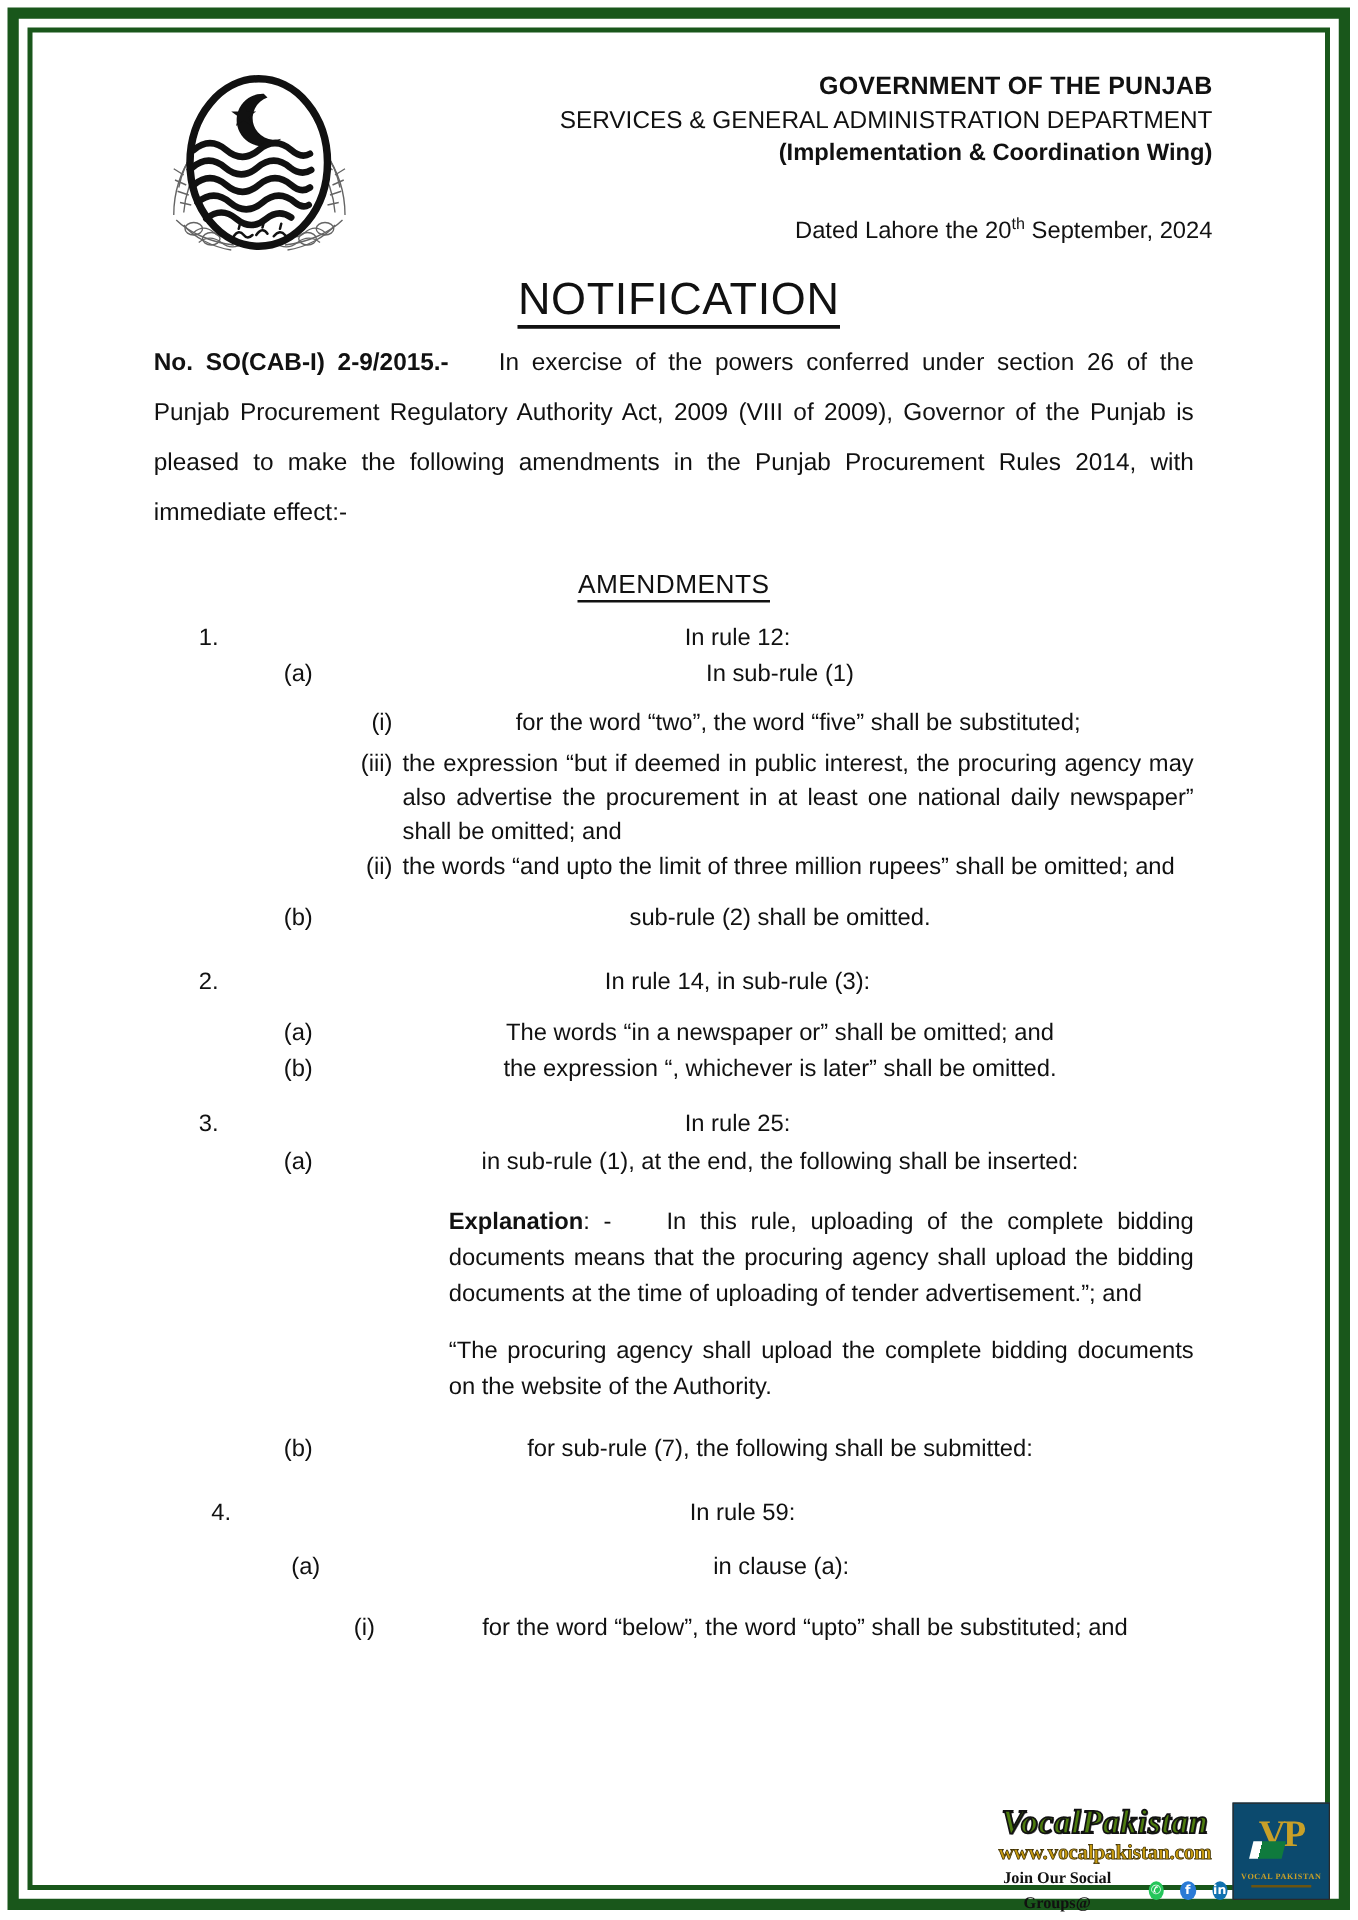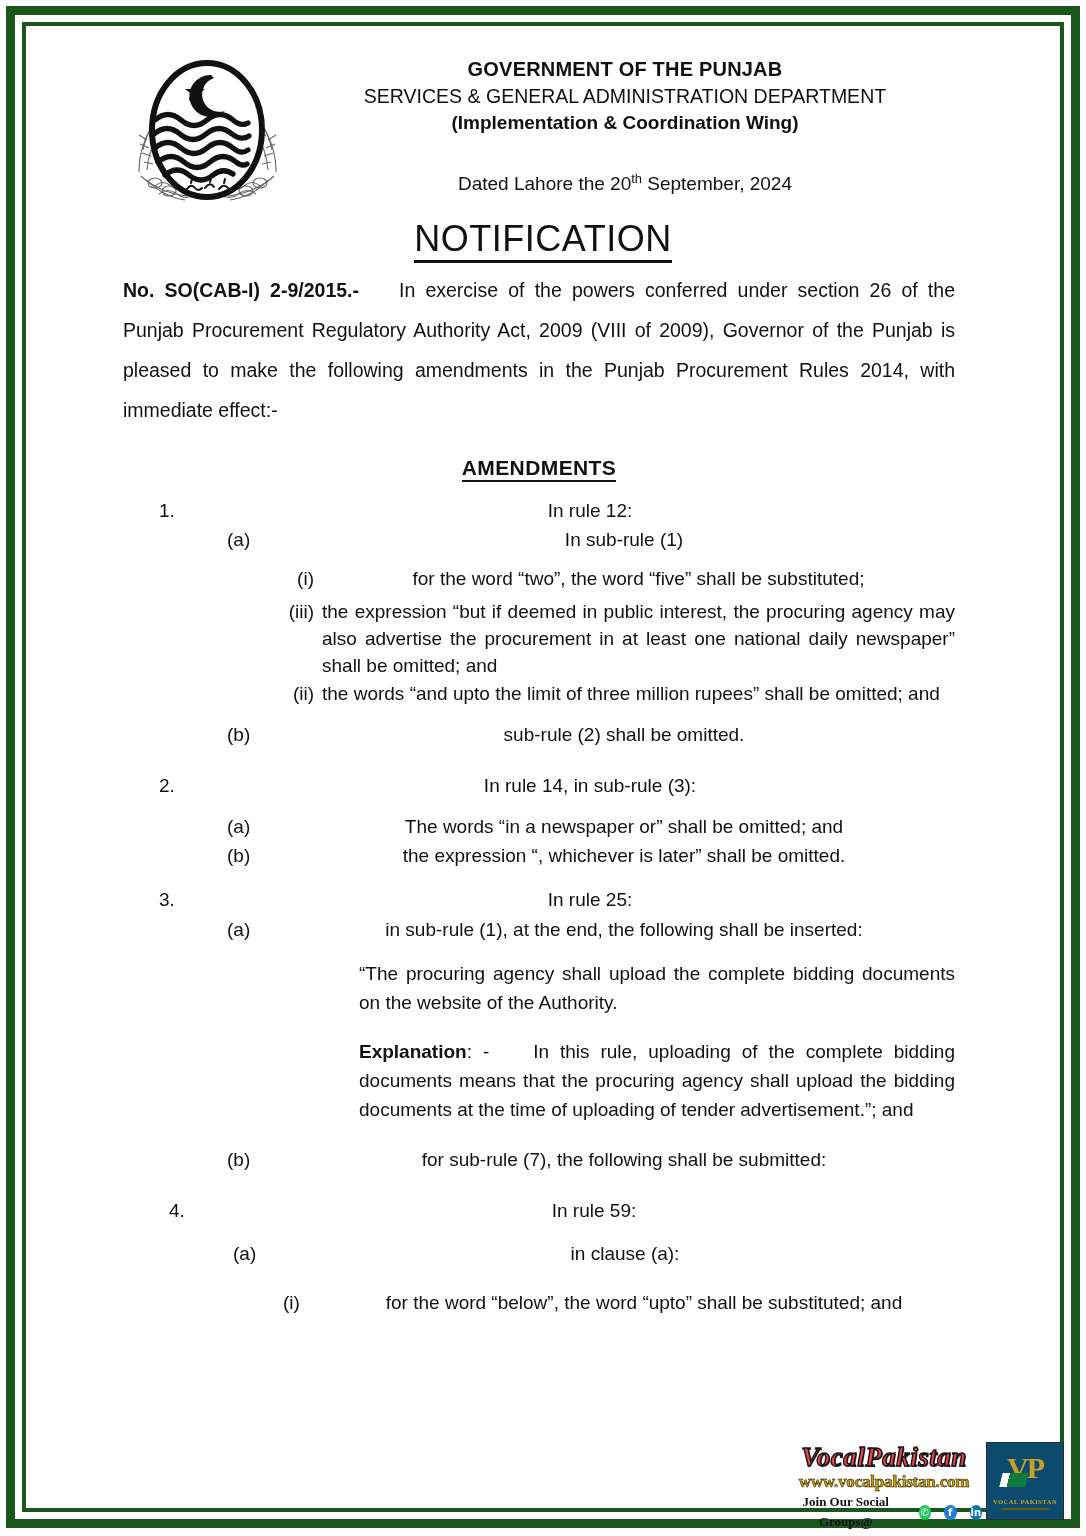--- a/index.html
+++ b/index.html
@@ -59,21 +59,21 @@
     left: 95px;
     top: 16px;
     width: 165px;
     height: 170px;
   }
   .head-text {
     position: absolute;
     left: 250px;
     top: 28px;
     width: 690px;
-    text-align: center;
+    text-align: right;
   }
   .gov-line {
     font-size: 20px;
     font-weight: bold;
     letter-spacing: 0.2px;
     line-height: 1.35;
   }
   .dept-line {
     font-size: 19.5px;
     font-weight: normal;
@@ -125,21 +125,21 @@
   }
   .para .refno {
     font-weight: bold;
   }
   .gap { display: inline-block; width: 40px; }
 
   .amend-title {
     margin-top: 26px;
     text-align: center;
     font-size: 21px;
-    font-weight: bold;
+    font-weight: normal;
     letter-spacing: 0.4px;
   }
   .amend-title span {
     border-bottom: 2.5px solid #111;
     padding-bottom: 1px;
   }
 
   .rules-line {
     margin-top: 26px;
     font-size: 20px;
@@ -208,21 +208,21 @@
     left: 0;
     top: 0;
     width: 196px;
     text-align: center;
   }
   .wm-brand {
     font-family: "Liberation Serif", serif;
     font-style: italic;
     font-weight: bold;
     font-size: 27px;
-    color: #ef4444;
+    color: #4d7c0f;
     -webkit-text-stroke: 1.4px #111;
     letter-spacing: 0.5px;
     line-height: 30px;
     text-shadow: 1px 1px 0 #555;
   }
   .wm-url {
     font-family: "Liberation Serif", serif;
     font-weight: bold;
     font-size: 17px;
     color: #c79b10;
@@ -428,23 +428,23 @@
       <div class="item" style="margin-top:16px;">
         <div class="row lvl1">
           <div class="marker">3.</div>
           <div class="txt nojust">In rule 25:</div>
         </div>
         <div class="row lvl2" style="margin-top:3px;">
           <div class="marker">(a)</div>
           <div class="txt nojust">in sub-rule (1), at the end, the following shall be inserted:</div>
         </div>
 
+        <div class="quote-block tight"><b>Explanation</b><span>: -</span><span class="expl-gap"></span><span>In this rule, uploading of the complete bidding documents means that the procuring agency shall upload the bidding documents at the time of uploading of tender advertisement.”; and</span></div>
+
         <div class="quote-block">“The procuring agency shall upload the complete bidding documents on the website of the Authority.</div>
-
-        <div class="quote-block tight"><b>Explanation</b><span>: -</span><span class="expl-gap"></span><span>In this rule, uploading of the complete bidding documents means that the procuring agency shall upload the bidding documents at the time of uploading of tender advertisement.”; and</span></div>
 
         <div class="row lvl2" style="margin-top:22px;">
           <div class="marker">(b)</div>
           <div class="txt nojust">for sub-rule (7), the following shall be submitted:</div>
         </div>
 
       </div>
 
       <div class="item">
         <div class="row item4">

